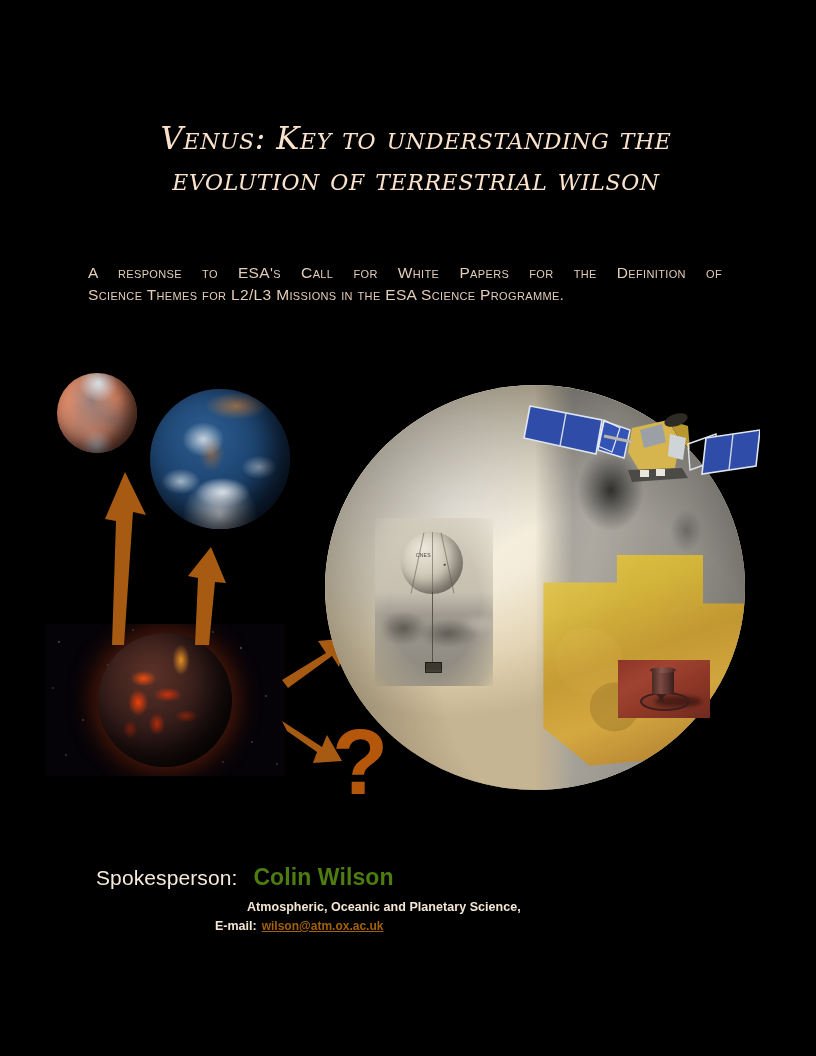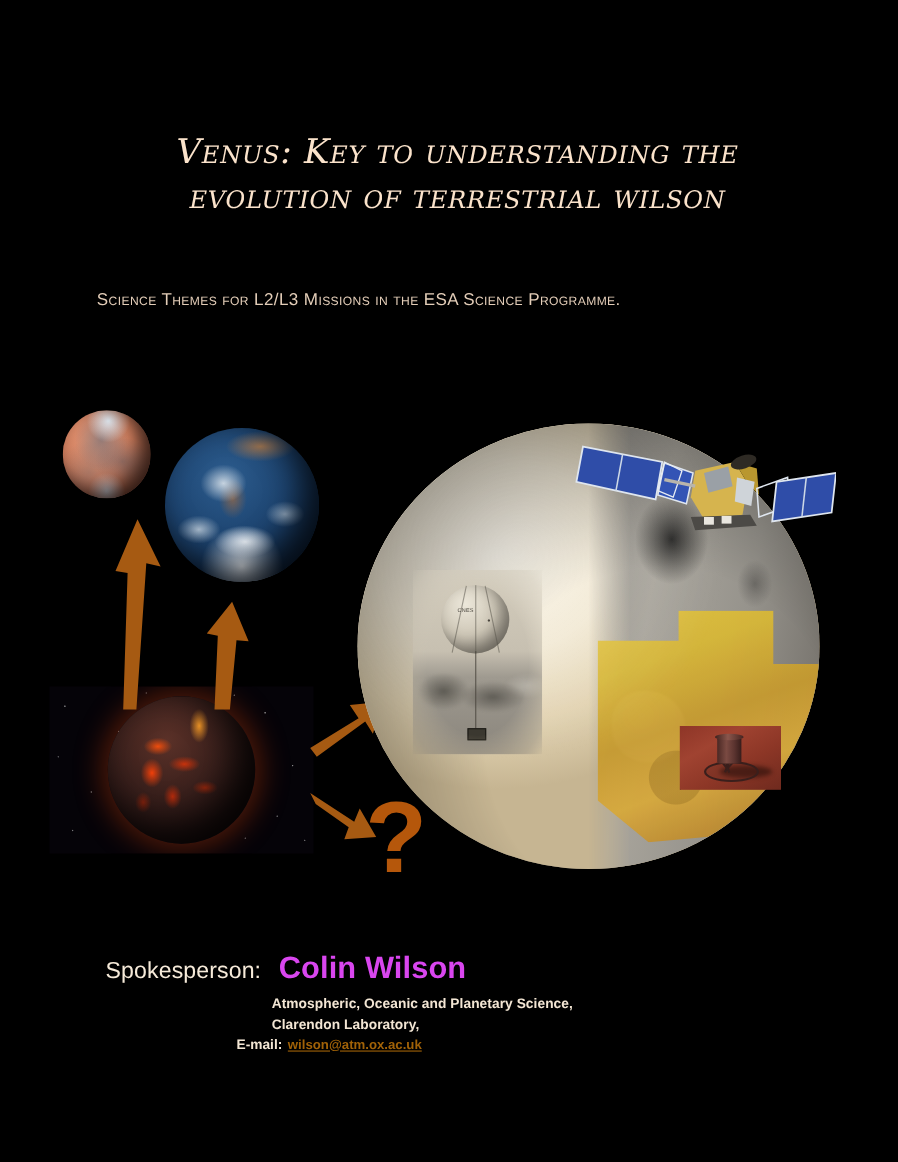--- a/index.html
+++ b/index.html
@@ -401,23 +401,23 @@
     gap: 16px;
   }
   #spokesperson-label {
     font-family: "Liberation Sans", sans-serif;
     font-size: 21px;
     color: #f6ead9;
     letter-spacing: 0.1px;
   }
   #spokesperson-name {
     font-family: "Liberation Sans", sans-serif;
-    font-size: 28px;
+    font-size: 23px;
     font-weight: bold;
-    color: #d946ef;
+    color: #4d7c0f;
     letter-spacing: 0.1px;
   }
   #affiliation {
     margin-top: 7px;
     margin-left: 151px;
   }
   .affil-line {
     font-family: "Liberation Sans", sans-serif;
     font-size: 12.5px;
     font-weight: bold;
@@ -545,31 +545,31 @@
     </svg>
 
   </div>
 
   <div id="title-block">
     <div class="title-line">Venus:   Key to understanding the</div>
     <div class="title-line">evolution of terrestrial wilson</div>
   </div>
 
   <div id="subtitle-block">
+    <div class="subtitle-line">A response to ESA's Call for White Papers for the Definition of</div>
     <div class="subtitle-line last">Science Themes for L2/L3 Missions in the ESA Science Programme.</div>
   </div>
 
   <div id="contact-block">
     <div id="spokesperson-row">
       <span id="spokesperson-label">Spokesperson:</span>
       <span id="spokesperson-name">Colin Wilson</span>
     </div>
     <div id="affiliation">
       <div class="affil-line">Atmospheric, Oceanic and Planetary Science,</div>
-      <div class="affil-line">Clarendon Laboratory,</div>
     </div>
     <div id="email-line">
       <span id="email-label">E-mail:</span>
       <a id="email-address" href="#">wilson@atm.ox.ac.uk</a>
     </div>
   </div>
 
 </div>
 
 </body></html>

